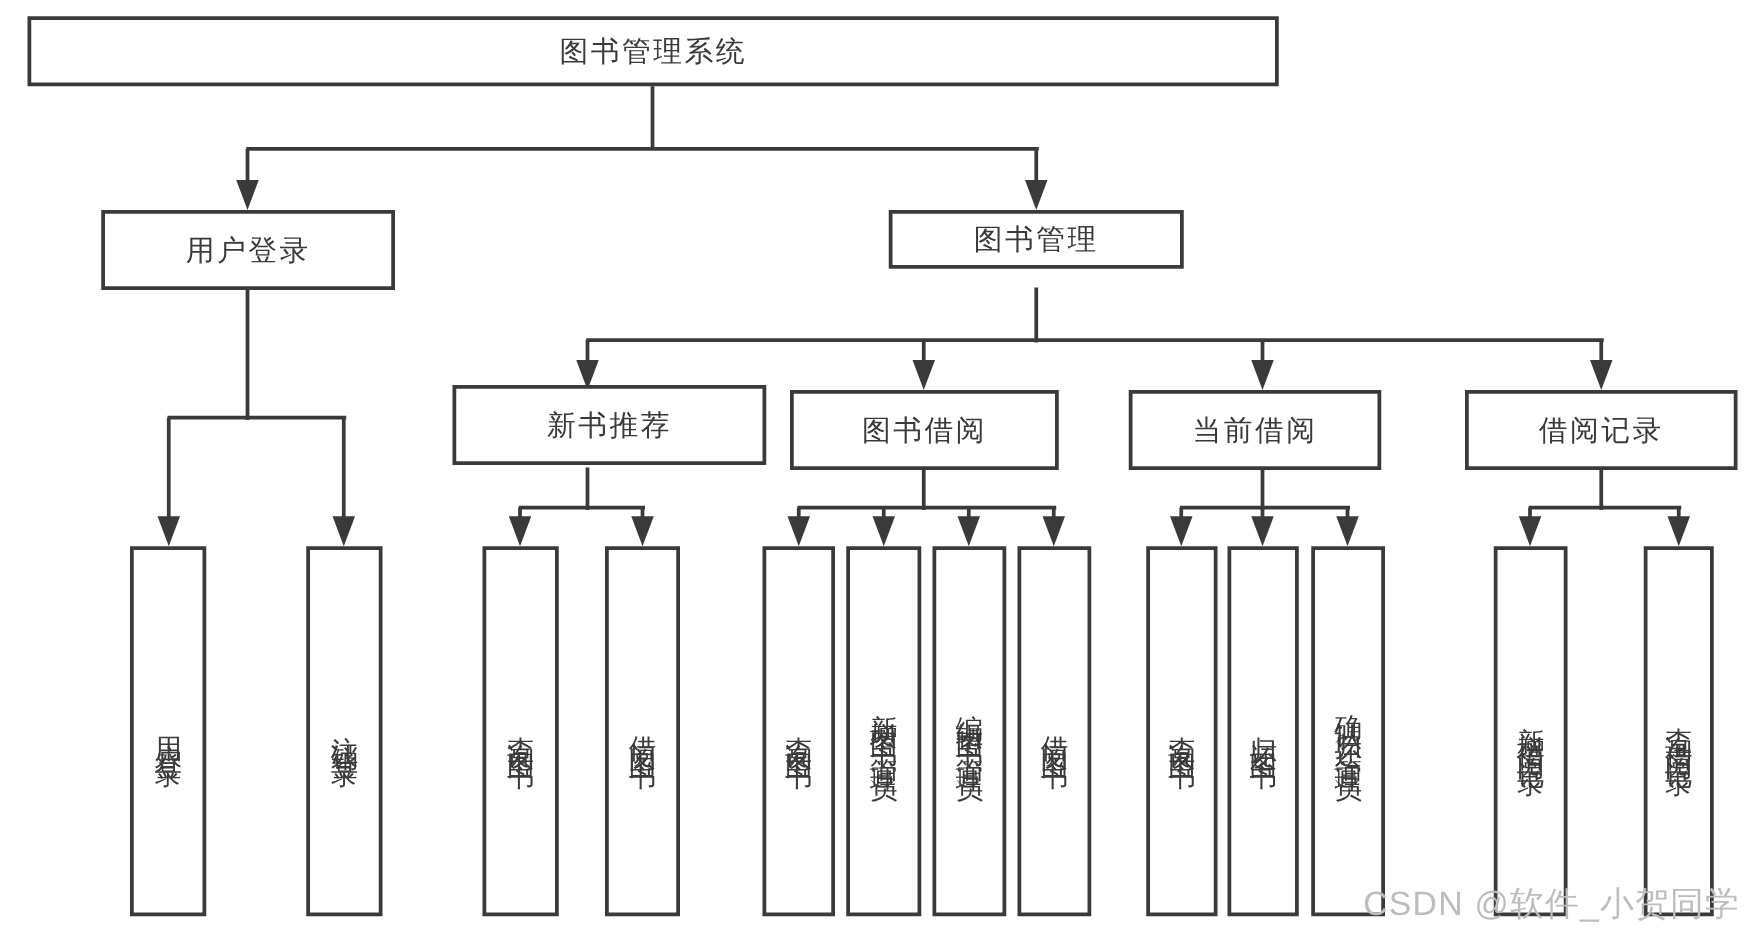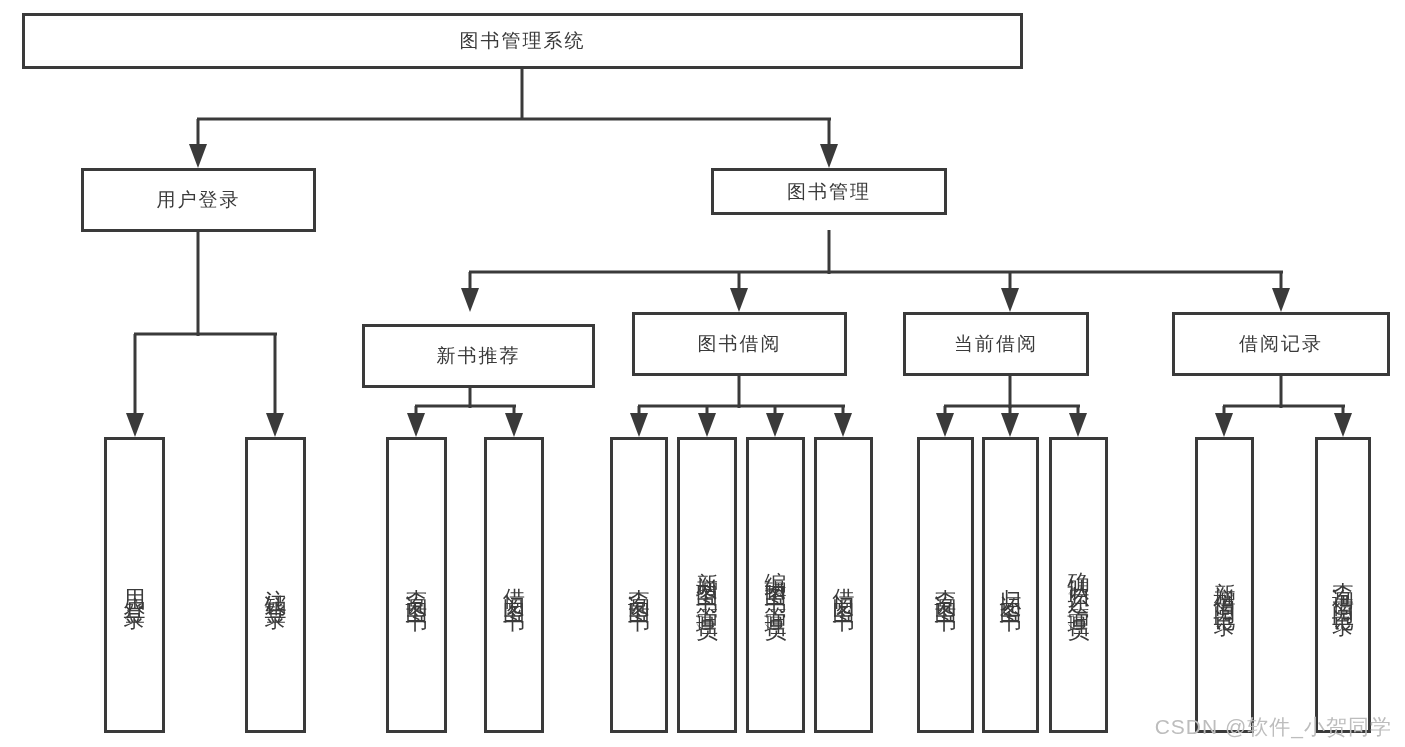--- a/index.html
+++ b/index.html
@@ -19,37 +19,37 @@
     z-index: 1;
   }
   .node {
     position: absolute;
     box-sizing: border-box;
     border: 3px solid #3a3a3a;
     background: #ffffff;
     display: flex;
     align-items: center;
     justify-content: center;
-    font-size: 19px;
+    font-size: 23px;
     letter-spacing: 2px;
     z-index: 2;
     white-space: nowrap;
   }
   .vnode {
     writing-mode: vertical-rl;
     text-orientation: mixed;
     font-size: 22px;
     letter-spacing: 7px;
     white-space: normal;
   }
   .watermark {
     position: absolute;
     right: 13px;
     bottom: 6px;
-    font-size: 21px;
+    font-size: 27px;
     letter-spacing: 1px;
     color: #bdbdbd;
     z-index: 3;
   }
 </style>
 </head>
 <body>
 
 <div class="canvas">
 
@@ -106,23 +106,23 @@
       <polygon points="1215,413 1233,413 1224,437" fill="#3a3a3a"></polygon>
       <line x1="1343" y1="406" x2="1343" y2="417" stroke="#3a3a3a" stroke-width="3"></line>
       <polygon points="1334,413 1352,413 1343,437" fill="#3a3a3a"></polygon>
     </svg>
 
   <div class="node" style="left:22px; top:13px; width:1001px; height:56px;">图书管理系统</div>
 
   <div class="node" style="left:81px; top:168px; width:235px; height:64px;">用户登录</div>
   <div class="node" style="left:711px; top:168px; width:236px; height:47px;">图书管理</div>
 
-  <div class="node" style="left:362px; top:324px; width:233px; height:64px;">新书推荐</div>
+  <div class="node" style="left:362px; top:308px; width:251px; height:64px;">新书推荐</div>
   <div class="node" style="left:632px; top:312px; width:215px; height:64px;">图书借阅</div>
-  <div class="node" style="left:903px; top:312px; width:186px; height:64px;">当前借阅</div>
+  <div class="node" style="left:903px; top:312px; width:202px; height:64px;">当前借阅</div>
   <div class="node" style="left:1172px; top:312px; width:218px; height:64px;text-align:center;">借阅记录</div>
 
   <div class="node vnode" style="left:104px; top:437px; width:61px; height:296px;">用户登录</div>
   <div class="node vnode" style="left:245px; top:437px; width:61px; height:296px;">注销登录</div>
 
   <div class="node vnode" style="left:386px; top:437px; width:61px; height:296px;">查询图书</div>
   <div class="node vnode" style="left:484px; top:437px; width:60px; height:296px;">借阅图书</div>
 
   <div class="node vnode" style="left:610px; top:437px; width:58px; height:296px;">查询图书</div>
   <div class="node vnode" style="left:677px; top:437px; width:60px; height:296px;">新增图书（管理员）</div>

